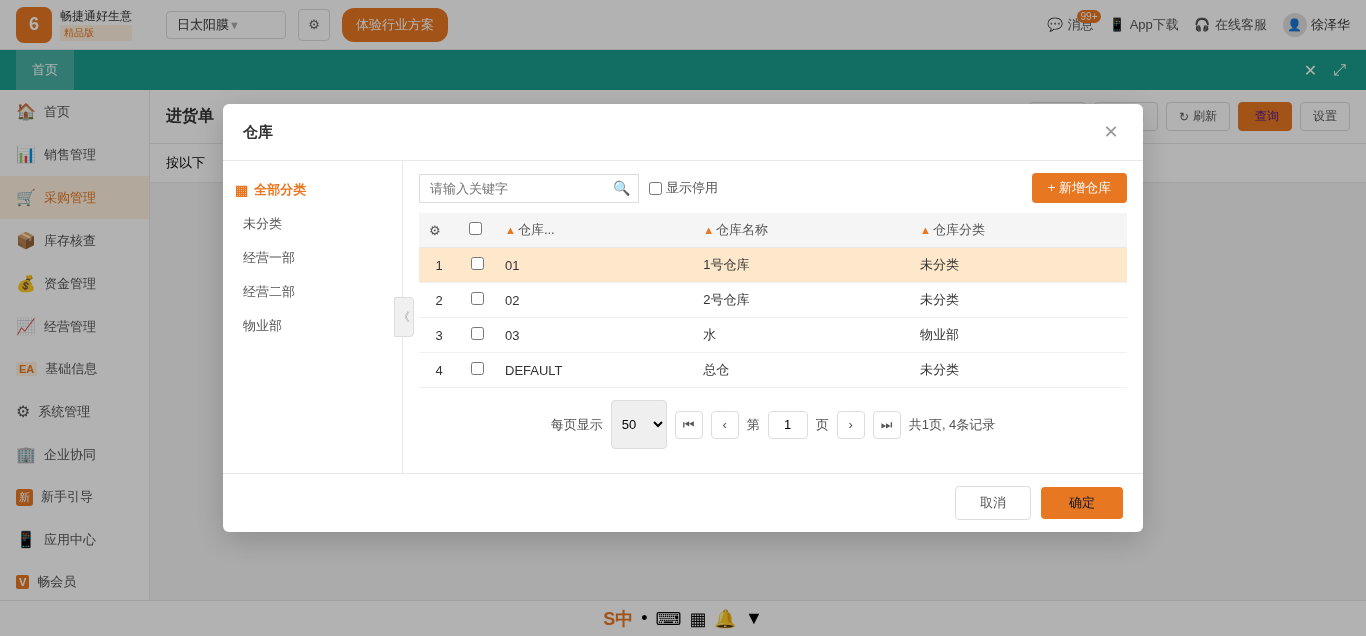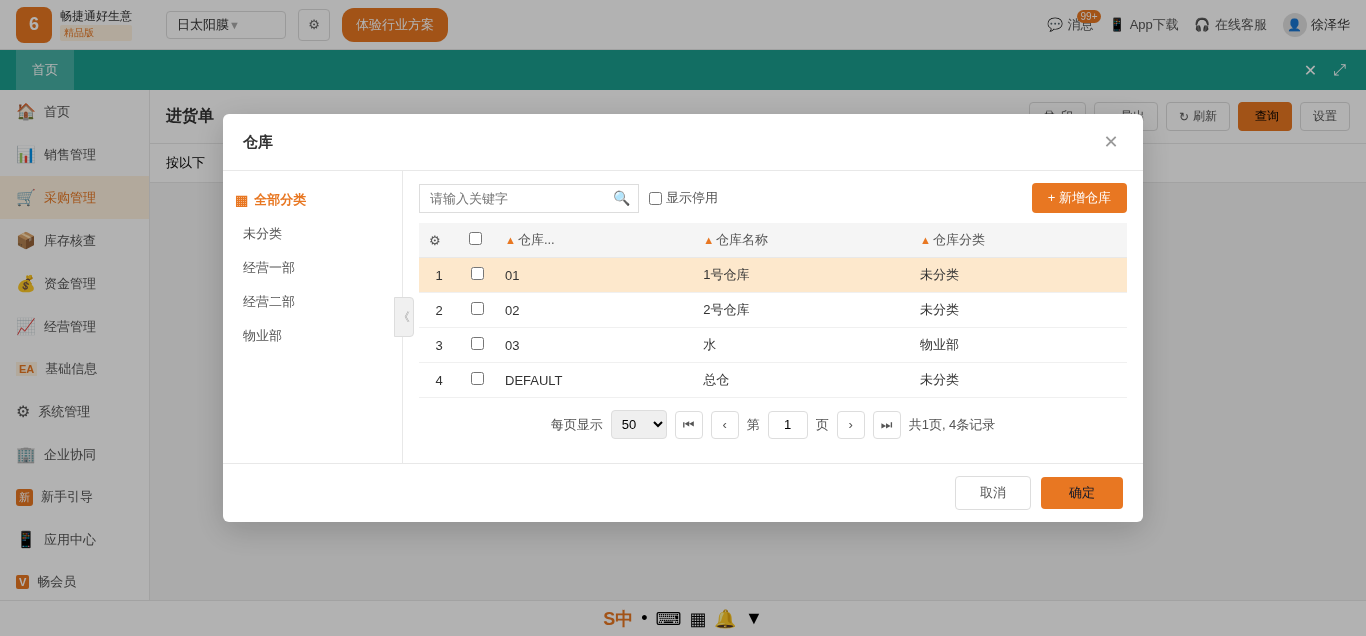--- a/index.html
+++ b/index.html
@@ -125,21 +125,21 @@
       display: flex; align-items: center; justify-content: space-between;
       border-bottom: 1px solid #e8e8e8;
     }
     .page-title { font-size: 16px; font-weight: bold; color: #333; }
     .toolbar-btns { display: flex; gap: 8px; align-items: center; }
     .toolbar-btn {
       padding: 5px 12px; border: 1px solid #ddd;
       border-radius: 4px; background: #fff; cursor: pointer; font-size: 12px; color: #555;
       display: flex; align-items: center; gap: 4px;
     }
-    .toolbar-btn.primary { background: #e87722; color: #000000; border-color: #e87722; padding-left: 16px; }
+    .toolbar-btn.primary { background: #e87722; color: #4c1d95; border-color: #e87722; padding-left: 16px; }
     .filter-row {
       background: #fff; padding: 10px 16px;
       display: flex; align-items: center; gap: 8px;
       border-bottom: 1px solid #e8e8e8; flex-wrap: wrap;
     }
 
     
     .overlay {
       position: fixed; top: 0; left: 0; right: 0; bottom: 0;
       background: rgba(0,0,0,0.3); z-index: 100;
@@ -259,21 +259,21 @@
     .td-center { text-align: center; }
     .td-num { text-align: center; color: #666; }
 
     
     .pagination-bar {
       display: flex; align-items: center; justify-content: center;
       gap: 8px; padding: 12px 0; color: #555; font-size: 13px;
     }
     .page-size-select {
       border: 1px solid #ddd; border-radius: 4px;
-      padding: 5px 6px; font-size: 13px;
+      padding: 15px 6px; font-size: 13px;
     }
     .page-btn {
       width: 28px; height: 28px;
       border: 1px solid #ddd; border-radius: 4px;
       display: flex; align-items: center; justify-content: center;
       cursor: pointer; color: #555; background: #fff;
       font-size: 13px;
     }
     .page-input {
       width: 40px; height: 28px;

